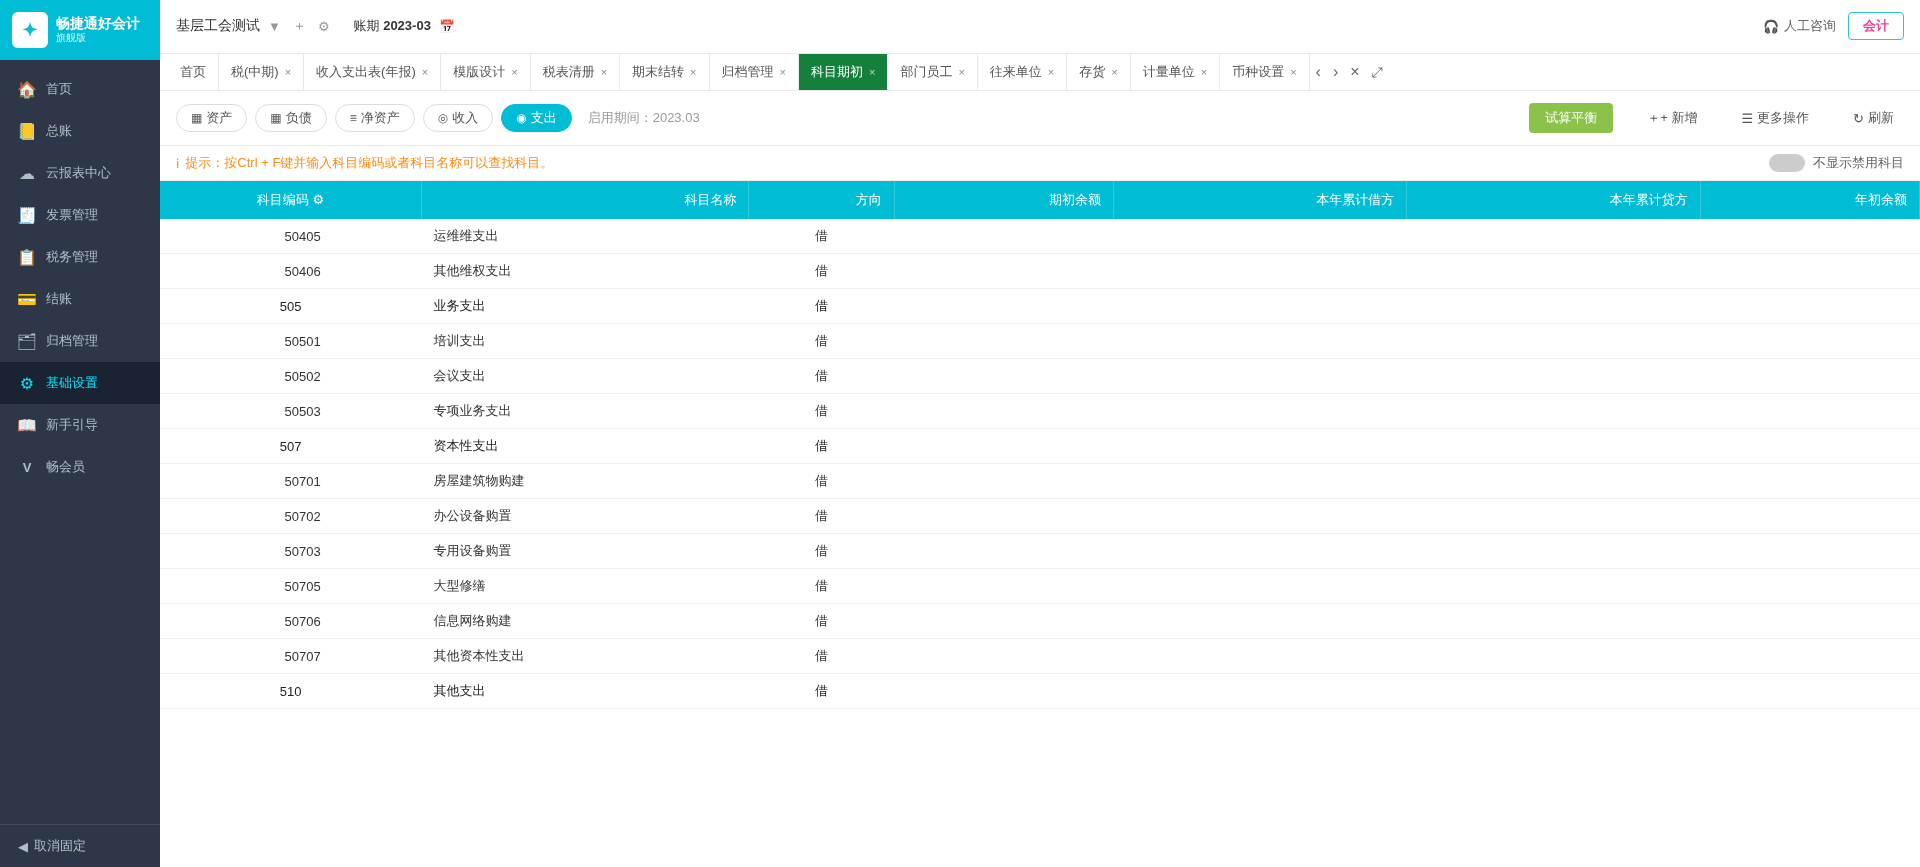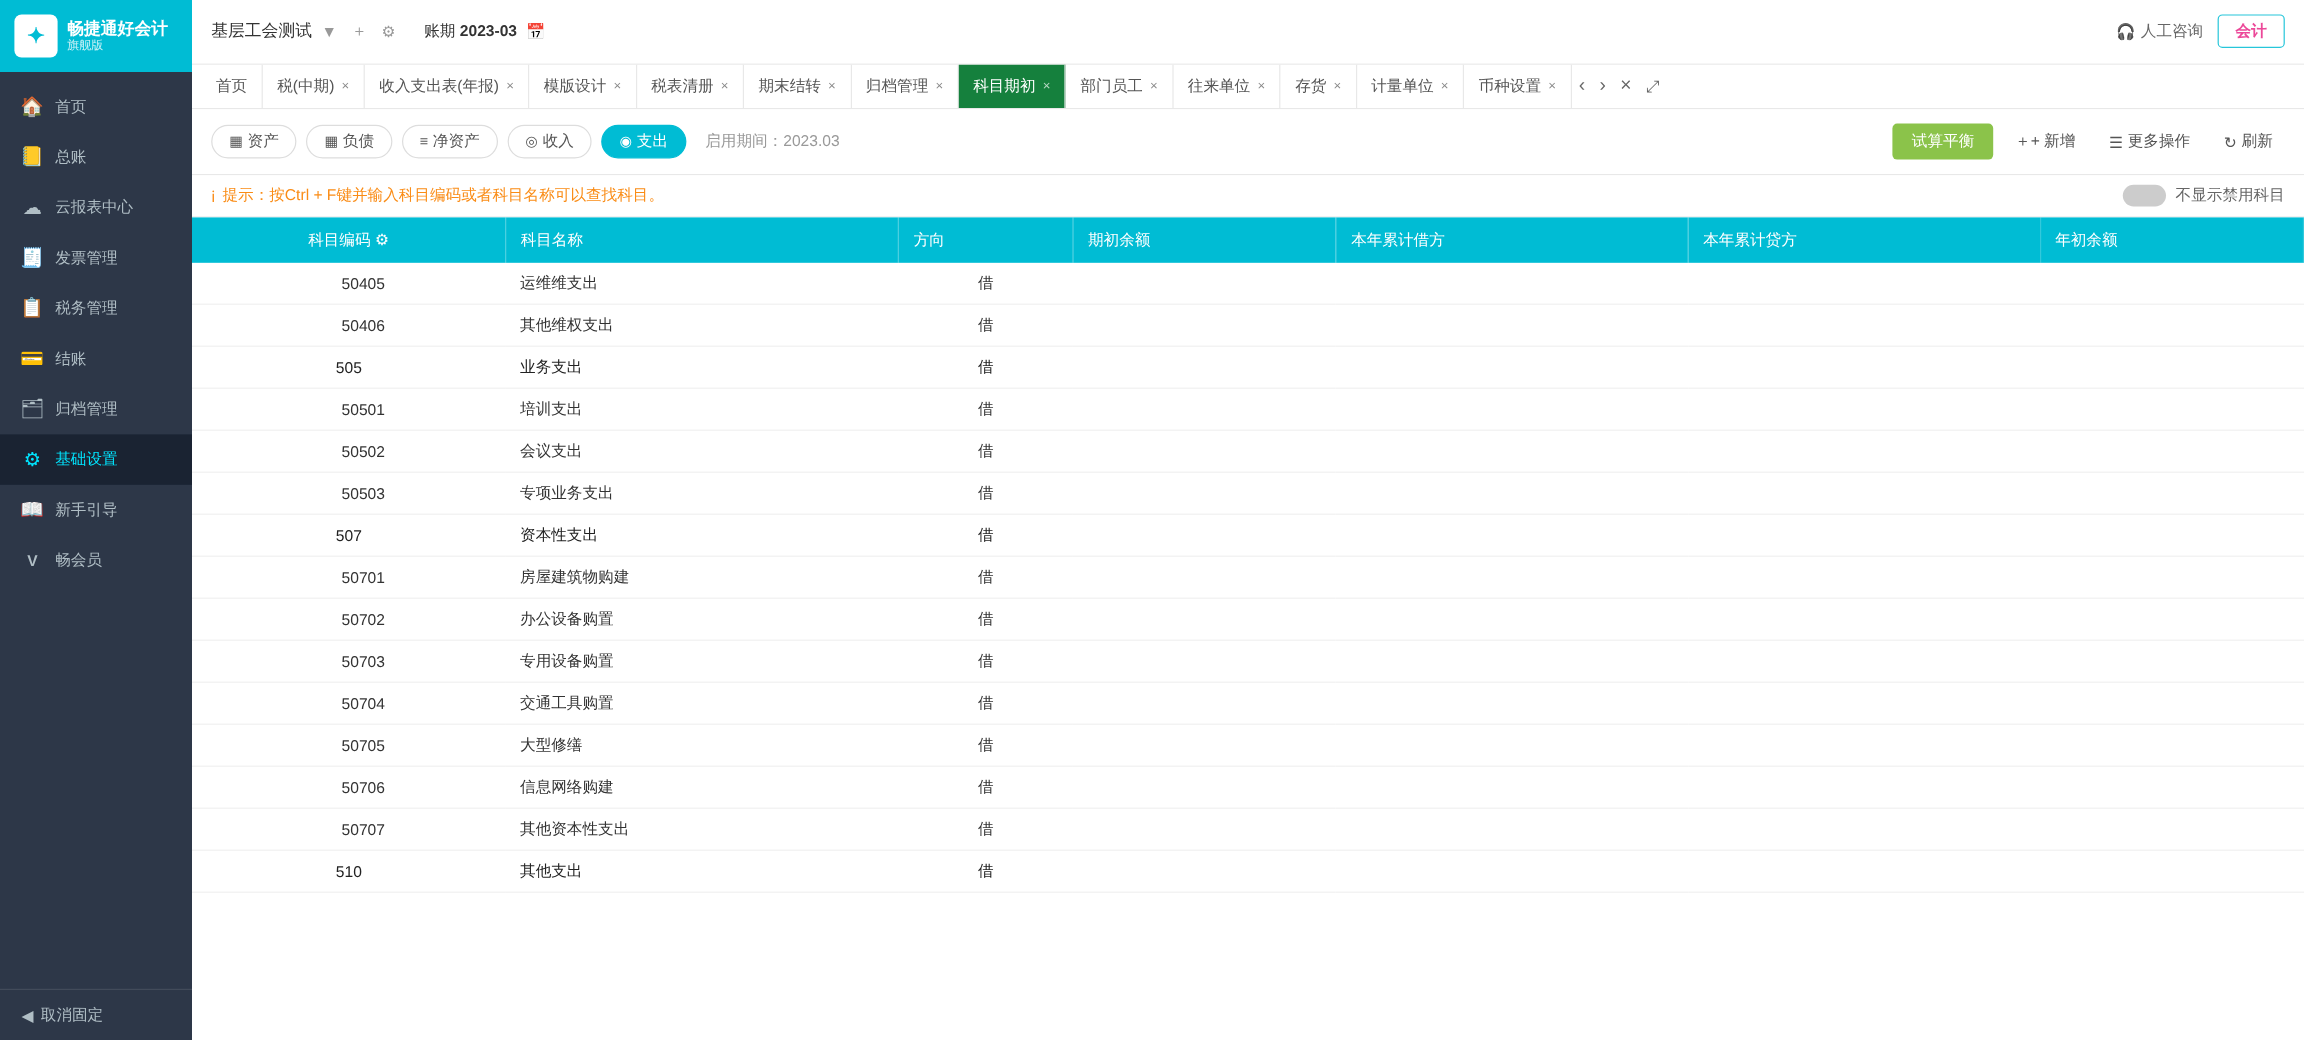--- a/index.html
+++ b/index.html
@@ -41,38 +41,38 @@
     .tab-nav-btn { padding: 0 6px; cursor: pointer; color: #666; font-size: 16px; }
     .tab-close-all { padding: 0 6px; cursor: pointer; color: #666; font-size: 16px; }
     .tab-expand-btn { padding: 0 6px; cursor: pointer; color: #666; font-size: 14px; }
 
     
     .category-bar { background: #fff; padding: 12px 16px; display: flex; align-items: center; gap: 8px; border-bottom: 1px solid #e8e8e8; }
     .cat-btn { display: flex; align-items: center; gap: 4px; padding: 4px 14px; border-radius: 20px; border: 1px solid #ddd; font-size: 13px; cursor: pointer; background: #fff; color: #555; }
     .cat-btn.active { background: #00bcd4; color: #fff; border-color: #00bcd4; }
     .cat-btn-icon { font-size: 12px; }
     .enable-period { font-size: 13px; color: #999; margin-left: 8px; }
-    .toolbar-right { margin-left: auto; display: flex; gap: 8px; }
+    .toolbar-right { margin-left: auto; display: flex; gap: 24px; }
     .btn-calc { background: #8bc34a; color: #fff; border: none; padding: 6px 16px; border-radius: 4px; font-size: 13px; cursor: pointer; font-weight: 500; }
     .btn-add { display: flex; align-items: center; gap: 4px; color: #555; font-size: 13px; cursor: pointer; padding: 4px 10px; border-radius: 4px; }
     .btn-more { display: flex; align-items: center; gap: 4px; color: #555; font-size: 13px; cursor: pointer; padding: 4px 10px; }
     .btn-refresh { display: flex; align-items: center; gap: 4px; color: #555; font-size: 13px; cursor: pointer; padding: 4px 10px; }
 
     
     .tip-bar { background: #fff; padding: 8px 16px; display: flex; align-items: center; justify-content: space-between; border-bottom: 1px solid #f0f0f0; }
     .tip-text { color: #fa8c16; font-size: 13px; display: flex; align-items: center; gap: 6px; }
     .tip-toggle { display: flex; align-items: center; gap: 8px; color: #666; font-size: 13px; }
     .toggle-switch { width: 36px; height: 18px; background: #ccc; border-radius: 9px; position: relative; cursor: pointer; }
     .toggle-switch.off { background: #ccc; }
 
     
     .table-container { flex: 1; overflow-y: auto; background: #fff; }
     table { width: 100%; border-collapse: collapse; }
     thead tr { background: #00bcd4; color: #fff; }
-    thead th { padding: 10px 12px; font-weight: 500; font-size: 13px; text-align: left; border-right: 1px solid rgba(255,255,255,0.2); }
+    thead th { padding: 10px 12px; font-weight: 500; font-size: 13px; text-align: right; border-right: 1px solid rgba(255,255,255,0.2); }
     thead th:first-child { text-align: center; }
     tbody tr { border-bottom: 1px solid #f0f0f0; }
     tbody td { padding: 8px 12px; font-size: 13px; color: #333; text-align: center; }
     tbody td:nth-child(2) { text-align: left; }
     .code-col { text-align: center; color: #333; }
     .parent-row td { font-weight: 500; color: #222; }
     .child-row td:first-child { padding-left: 36px; }
 
     
     .table-container::-webkit-scrollbar { width: 8px; }
@@ -374,29 +374,20 @@
               <tr class="child-row">
                 <td class="code-col">50703</td>
                 <td>专用设备购置</td>
                 <td>借</td>
                 <td></td>
                 <td></td>
                 <td></td>
                 <td></td>
               </tr>
               <tr class="child-row">
-                <td class="code-col">50704</td>
-                <td>交通工具购置</td>
-                <td>借</td>
-                <td></td>
-                <td></td>
-                <td></td>
-                <td></td>
-              </tr>
-              <tr class="child-row">
                 <td class="code-col">50705</td>
                 <td>大型修缮</td>
                 <td>借</td>
                 <td></td>
                 <td></td>
                 <td></td>
                 <td></td>
               </tr>
               <tr class="child-row">
                 <td class="code-col">50706</td>

